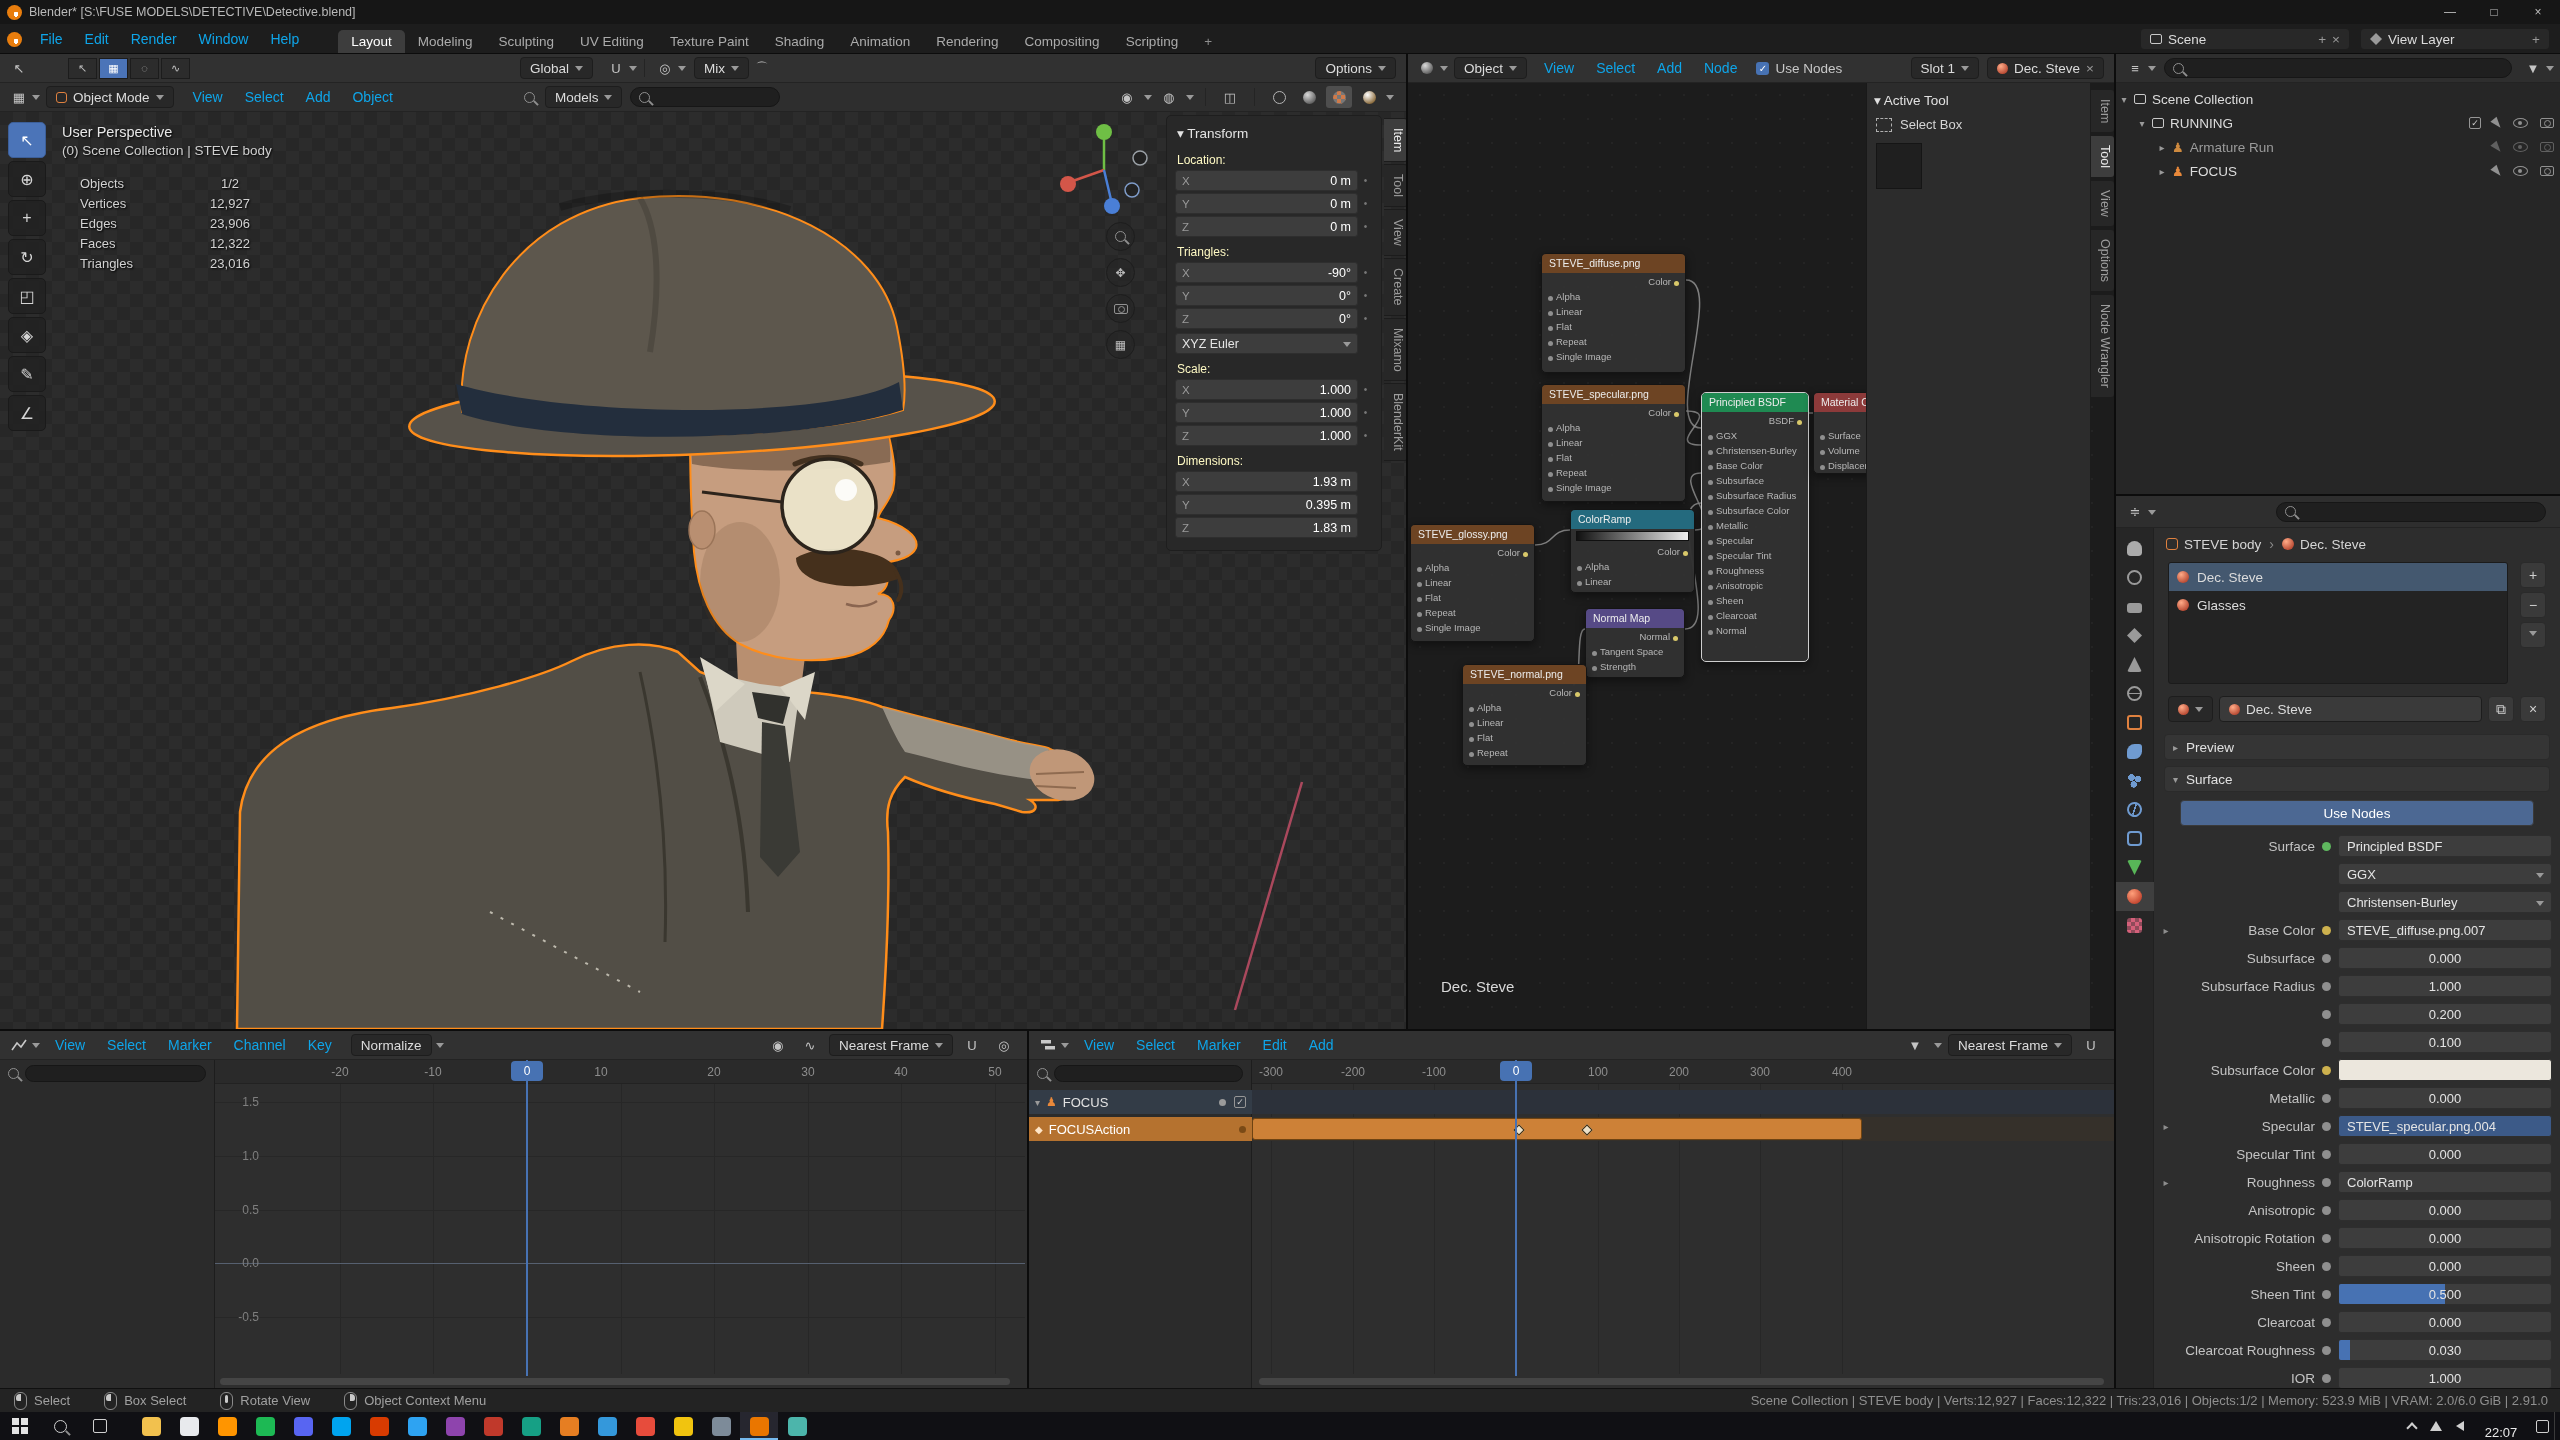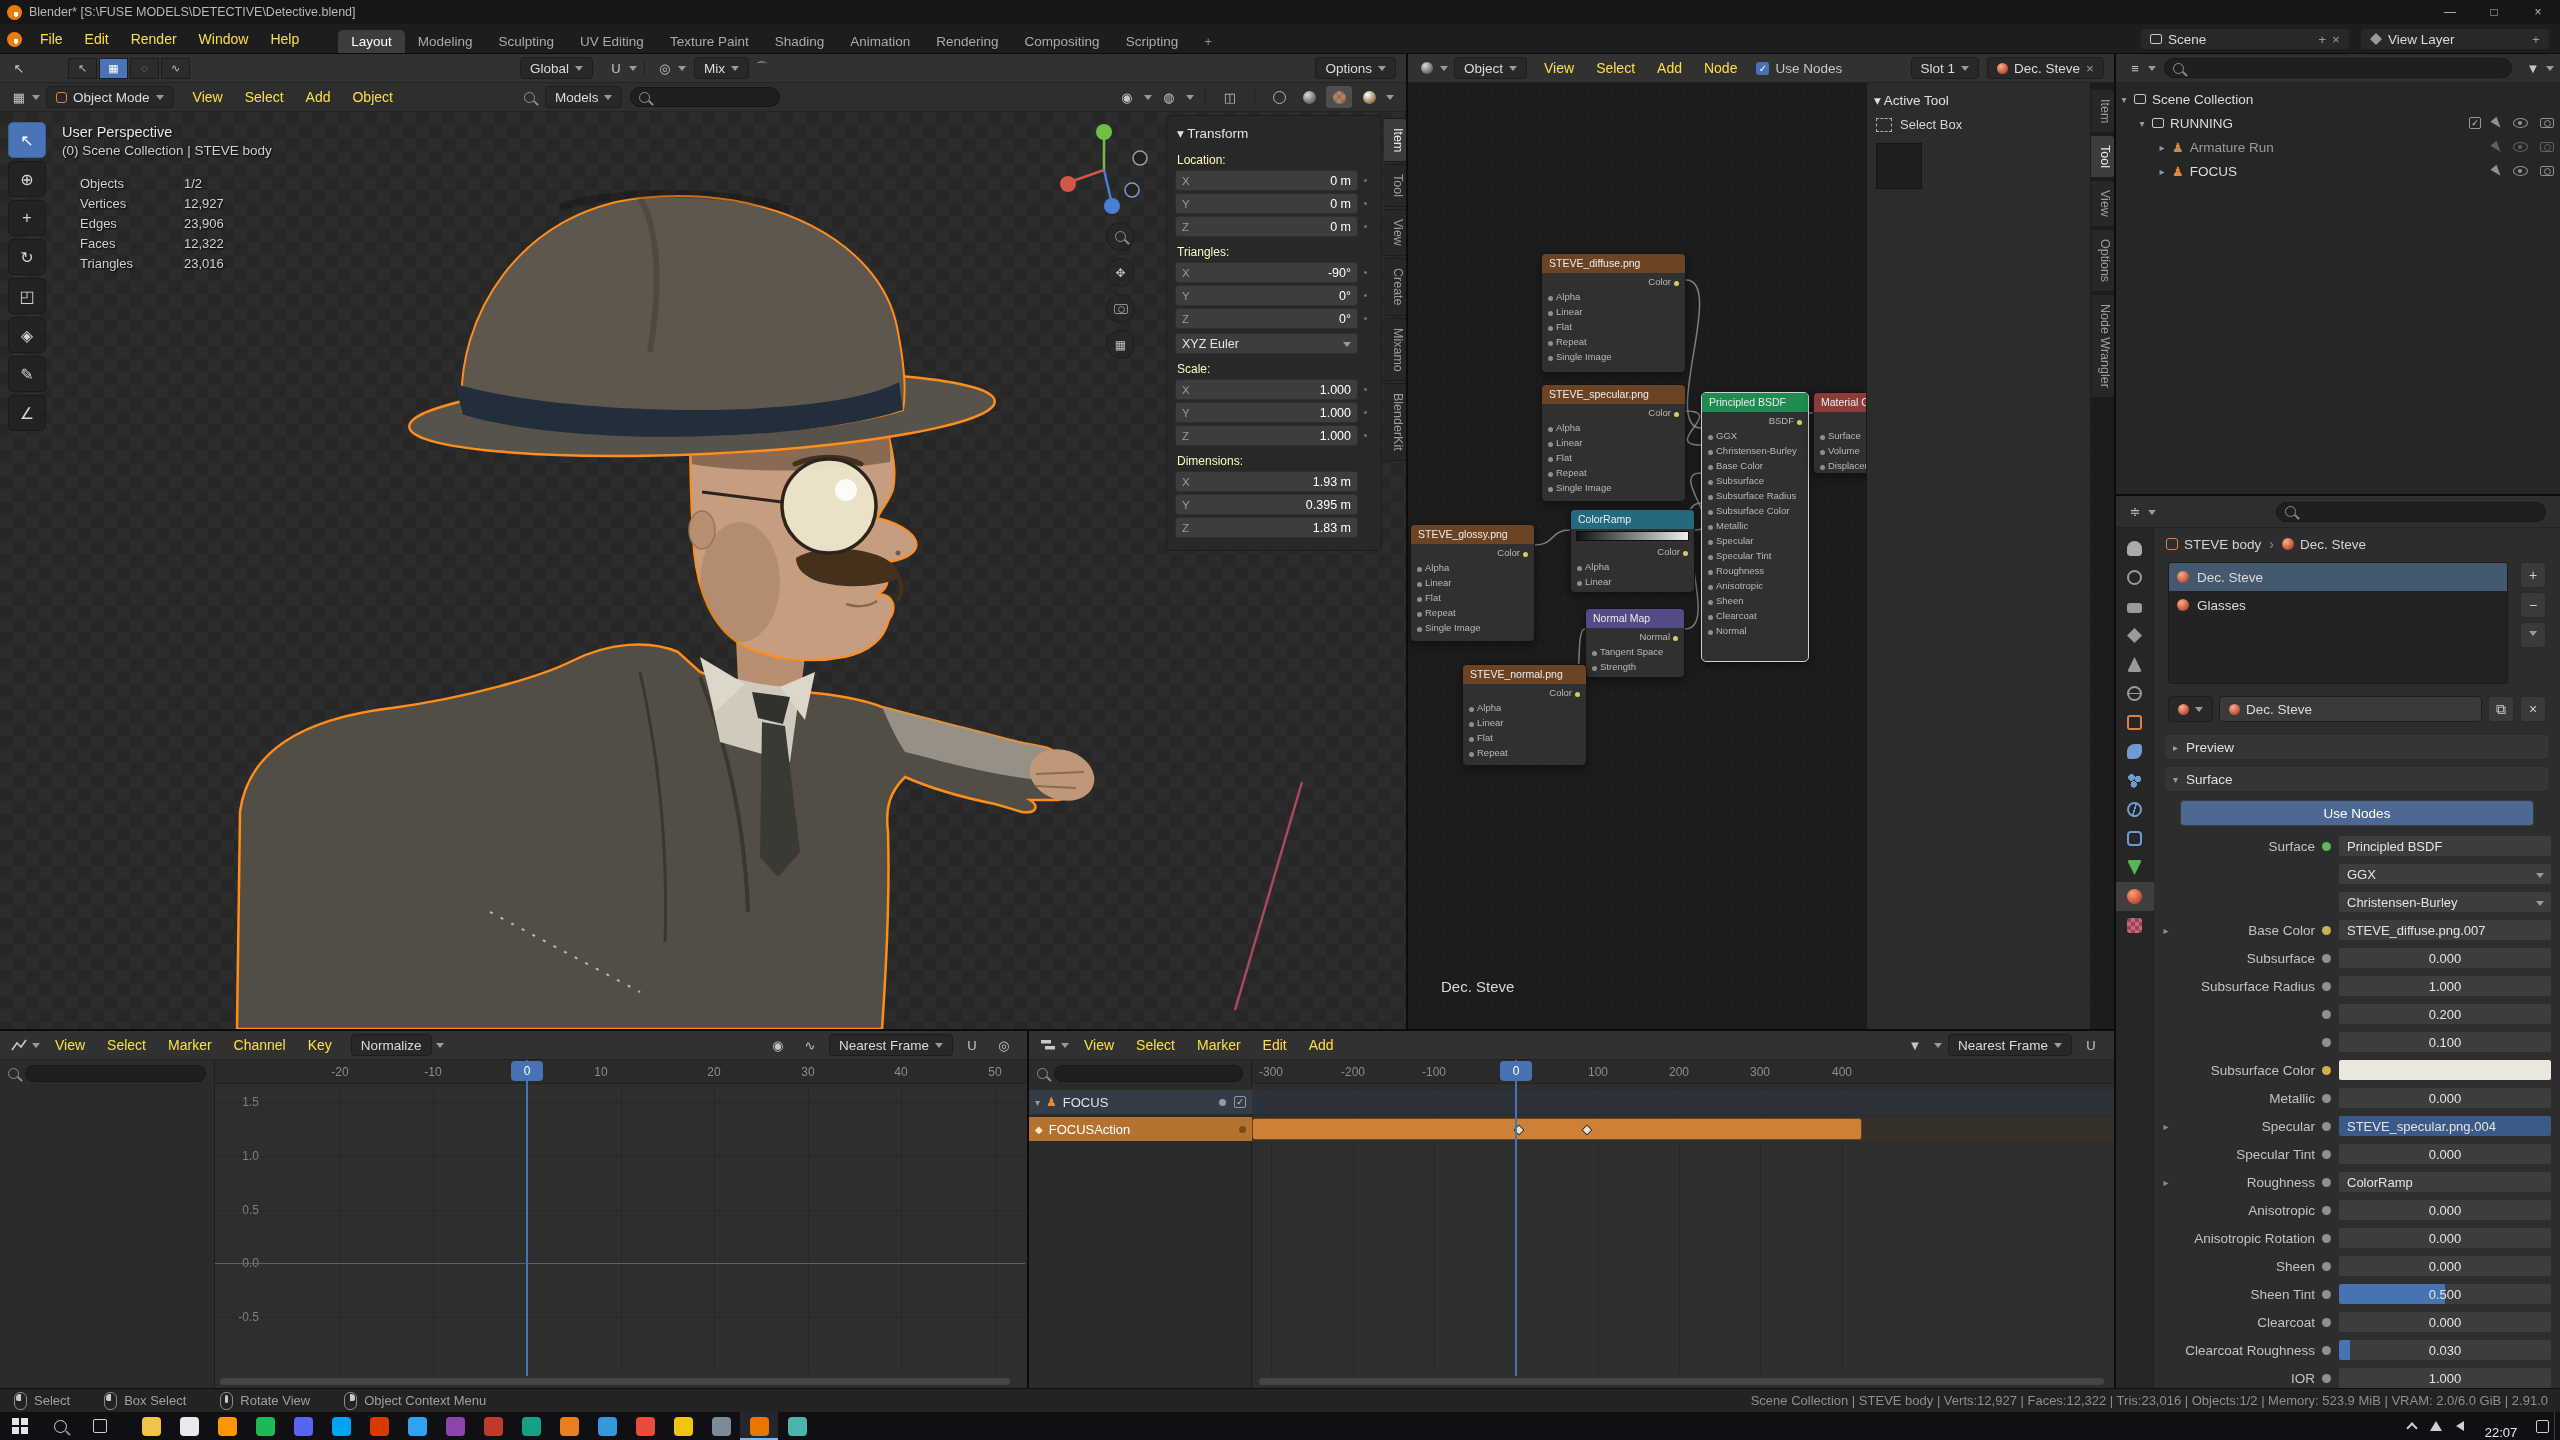--- a/index.html
+++ b/index.html
@@ -1,21 +1,21 @@
 <!DOCTYPE html>
 <html><head>
 <meta charset="utf-8">
 <style>
   *{margin:0;padding:0;box-sizing:border-box}
   html,body{width:2560px;height:1440px;overflow:hidden;background:#0c0c0c;
     font-family:"Liberation Sans",sans-serif;color:#c8c8c8;font-size:14px;-webkit-font-smoothing:antialiased}
   #root{position:relative;width:2560px;height:1440px}
   .region{position:absolute;overflow:hidden;outline:1px solid #0c0c0c;background:#2d2d2d}
   .hdr{display:flex;align-items:center;height:29px;background:#313131;border-bottom:1px solid #232323;padding:0 6px;white-space:nowrap}
-  .menu{padding:0 11px;font-size:14px;color:#fde047;line-height:29px;cursor:default}
+  .menu{padding:0 11px;font-size:14px;color:#0ea5e9;line-height:29px;cursor:default}
   .pill{display:inline-flex;align-items:center;height:22px;background:#282828;border:1px solid #1d1d1d;border-radius:4px;padding:0 9px;font-size:13.5px;color:#dcdcdc;gap:6px}
   .cr{width:0;height:0;border:4px solid transparent;border-top:5px solid #9a9a9a;margin-top:5px;display:inline-block}
   .icbtn{display:inline-flex;align-items:center;justify-content:center;width:26px;height:22px;border-radius:3px;color:#c4c4c4;font-size:13px}
   .sep{width:1px;height:18px;background:#242424;margin:0 7px}
   .sphere{width:13px;height:13px;border-radius:50%;background:radial-gradient(circle at 35% 30%,#d9d9d9,#5f5f5f 75%)}
   .sphere.red{background:radial-gradient(circle at 35% 30%,#ffab88,#b84a33 75%)}
   .sphere.wire{background:none;border:1.5px solid #b5b5b5}
   .sphere.checker{background:repeating-conic-gradient(#cf7a4a 0 25%,#777 0 50%);background-size:8px 8px}
   .mag{width:11px;height:11px;border:1.6px solid #8f8f8f;border-radius:50%;position:relative;flex:0 0 auto}
   .mag::after{content:"";position:absolute;width:6px;height:1.8px;background:#8f8f8f;transform:rotate(45deg);right:-5px;bottom:-2px}
@@ -35,21 +35,21 @@
   .selbtn{width:29px;height:21px;border:1px solid #1c1c1c;background:#2c2c2c;display:flex;align-items:center;justify-content:center;color:#bdbdbd;font-size:11px}
   .selbtn.on{background:#4b74b8;color:#fff}
   #vcanvas{position:absolute;left:0;top:58px;width:1406px;height:917px;
     background:repeating-conic-gradient(#2c2c2c 0% 25%,#272727 0% 50%);background-size:26px 26px}
   .tbtn{width:38px;height:36px;border-radius:5px;background:rgba(34,34,34,.88);border:1px solid #1a1a1a;color:#d5d5d5;display:flex;align-items:center;justify-content:center;font-size:16px;margin-bottom:3px}
   .tbtn.on{background:#4b74b8;border-color:#3c5f99;color:#fff}
   .ovtitle{font-size:14.5px;color:#e8e8e8;text-shadow:1px 1px 2px #000}
   .ovsub{font-size:13.5px;color:#cfcfcf;text-shadow:1px 1px 2px #000}
   .statrow{display:flex;width:196px;font-size:13px;color:#d2d2d2;text-shadow:1px 1px 2px #000;line-height:20px}
   .statrow .sl{width:104px}
-  .statrow .sv{flex:1;text-align:left}
+  .statrow .sv{flex:1;text-align:center}
   .navbtn{position:absolute;width:29px;height:29px;border-radius:50%;background:rgba(38,38,38,.7);border:1px solid #1d1d1d;display:flex;align-items:center;justify-content:center}
   
   #tpanel{position:absolute;left:1166px;top:3px;width:216px;background:rgba(40,40,40,.97);border:1px solid #1e1e1e;border-radius:5px;padding:6px 8px 10px 8px}
   .tptitle{font-size:13.5px;color:#e3e3e3;padding:3px 0 6px 2px}
   .tglabel{font-size:12px;color:#fef9c3;padding:6px 0 3px 2px}
   .trow{display:flex;align-items:center;margin-bottom:2px}
   .tfield{flex:1;height:21px;background:#3d3d3d;border:1px solid #2e2e2e;border-radius:3px;display:flex;align-items:center;padding:0 6px}
   .taxis{font-size:11.5px;color:#9a9a9a;margin-right:auto}
   .tval{font-size:12.5px;color:#ffffff}
   .tlock{width:15px;text-align:center;color:#787878;font-size:10px}

